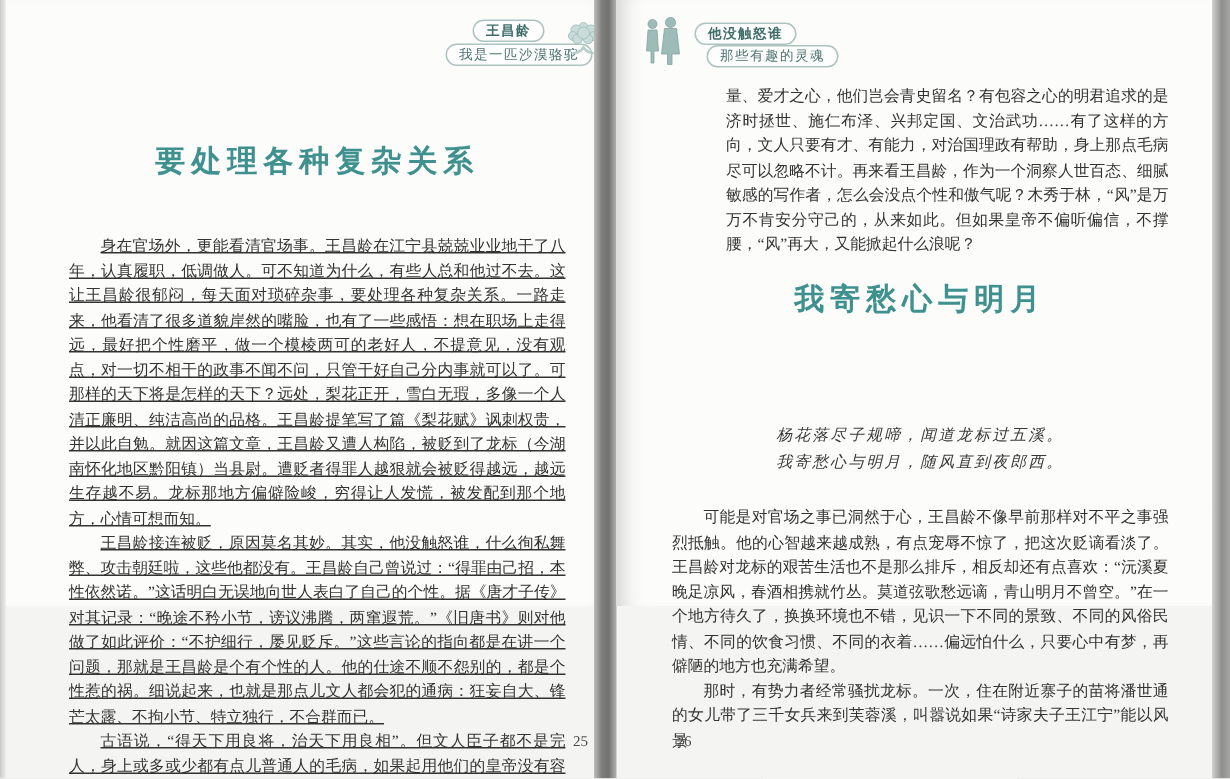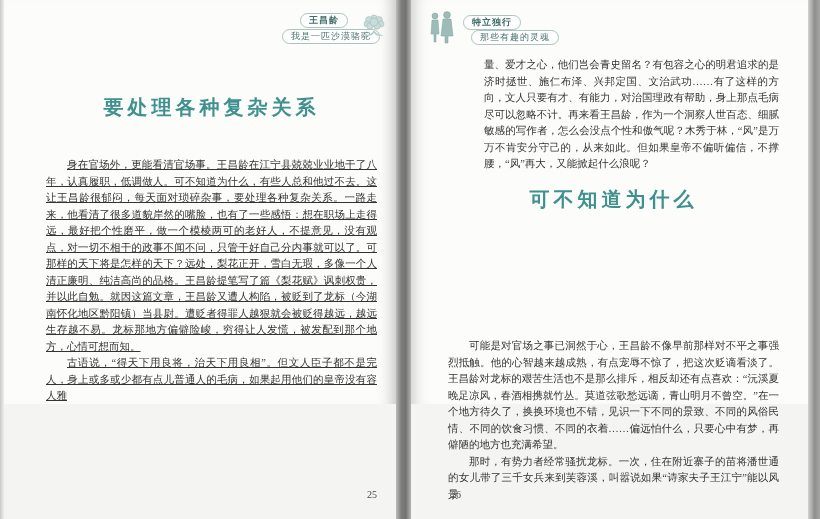--- a/index.html
+++ b/index.html
@@ -1,21 +1,21 @@
 <!DOCTYPE html>
 <html><head>
 <meta charset="utf-8">
 <style>
   html,body { margin:0; padding:0; background:#e9e9e7; }
   .spread {
     position:relative; width:820px; height:519px; overflow:hidden;
     background:#f4f4f2;
     font-family:"Liberation Serif","DejaVu Serif",serif;
   }
-  .page { position:absolute; top:0; height:404px; background:#fcfcfb; }
+  .page { position:absolute; top:0; height:404px; background:#fcfcfb;padding-left:15px; }
   .page-left  { left:4px;  width:392px; box-shadow: inset -16px 0 16px -14px rgba(0,0,0,0.28); }
   .page-right { left:411px; width:397px; box-shadow: inset 16px 0 16px -14px rgba(0,0,0,0.22); }
   .gutter {
     position:absolute; left:396px; top:0; width:15px; height:519px;
     background:linear-gradient(90deg,#bdbdbc,#7d7d7c 35%,#737372 65%,#b3b3b1);
   }
   .edge-right {
     position:absolute; left:808px; top:0; width:12px; height:519px;
     background:linear-gradient(90deg,#d2d2d0,#8e8e8c 55%,#a6a6a4);
   }
@@ -91,20 +91,21 @@
           </g>
           <path d="M14 19 C12 23 8 24 4 24 C8 26 12 25 14 22 C16 25 20 26 24 24 C20 24 16 23 14 19 Z" fill="#b7cfcb"></path>
         </svg>
       </span>
     </div>
 
     <h2 class="section-title st-left">要处理各种复杂关系</h2>
 
     <div class="text-block tb-left">
       <p>身在官场外，更能看清官场事。王昌龄在江宁县兢兢业业地干了八年，认真履职，低调做人。可不知道为什么，有些人总和他过不去。这让王昌龄很郁闷，每天面对琐碎杂事，要处理各种复杂关系。一路走来，他看清了很多道貌岸然的嘴脸，也有了一些感悟：想在职场上走得远，最好把个性磨平，做一个模棱两可的老好人，不提意见，没有观点，对一切不相干的政事不闻不问，只管干好自己分内事就可以了。可那样的天下将是怎样的天下？远处，梨花正开，雪白无瑕，多像一个人清正廉明、纯洁高尚的品格。王昌龄提笔写了篇《梨花赋》讽刺权贵，并以此自勉。就因这篇文章，王昌龄又遭人构陷，被贬到了龙标（今湖南怀化地区黔阳镇）当县尉。遭贬者得罪人越狠就会被贬得越远，越远生存越不易。龙标那地方偏僻险峻，穷得让人发慌，被发配到那个地方，心情可想而知。</p>
+      <p>王昌龄接连被贬，原因莫名其妙。其实，他没触怒谁，什么徇私舞弊、攻击朝廷啦，这些他都没有。王昌龄自己曾说过：“得罪由己招，本性依然诺。”这话明白无误地向世人表白了自己的个性。据《唐才子传》对其记录：“晚途不矜小节，谤议沸腾，两窜遐荒。”《旧唐书》则对他做了如此评价：“不护细行，屡见贬斥。”这些言论的指向都是在讲一个问题，那就是王昌龄是个有个性的人。他的仕途不顺不怨别的，都是个性惹的祸。细说起来，也就是那点儿文人都会犯的通病：狂妄自大、锋芒太露、不拘小节、特立独行，不合群而已。</p>
       <p>古语说，“得天下用良将，治天下用良相”。但文人臣子都不是完人，身上或多或少都有点儿普通人的毛病，如果起用他们的皇帝没有容人雅</p>
     </div>
 
     <div class="page-num pn-left">25</div>
   </div>
 
   <div class="gutter"></div>
 
   <div class="page page-right">
 
@@ -112,31 +113,35 @@
       <span class="hr-fig">
         <svg width="30" height="36" viewBox="0 0 30 36">
           <g fill="#9dbcb8" stroke="#7da29d" stroke-width="0.5">
             <circle cx="8" cy="6" r="3"></circle>
             <path d="M5 10 L11 10 L12 24 L9 24 L9 32 L7 32 L7 24 L4 24 Z"></path>
             <circle cx="20" cy="5" r="3.4"></circle>
             <path d="M16 9 L24 9 L26 26 L21 26 L21 33 L18 33 L18 26 L14 26 Z"></path>
           </g>
         </svg>
       </span>
-      <span class="pill pill-strong hr-pill1">特立独行</span>
+      <span class="pill pill-strong hr-pill1">他没触怒谁</span>
       <span class="pill hr-pill2">那些有趣的灵魂</span>
     </div>
 
     <div class="text-block rp1">
       <p class="noindent">量、爱才之心，他们岂会青史留名？有包容之心的明君追求的是济时拯世、施仁布泽、兴邦定国、文治武功……有了这样的方向，文人只要有才、有能力，对治国理政有帮助，身上那点毛病尽可以忽略不计。再来看王昌龄，作为一个洞察人世百态、细腻敏感的写作者，怎么会没点个性和傲气呢？木秀于林，“风”是万万不肯安分守己的，从来如此。但如果皇帝不偏听偏信，不撑腰，“风”再大，又能掀起什么浪呢？</p>
     </div>
 
-    <h2 class="section-title st-right">可不知道为什么</h2>
+    <h2 class="section-title st-right">我寄愁心与明月</h2>
 
 
+    <div class="poem">
+      <div>杨花落尽子规啼，闻道龙标过五溪。</div>
+      <div>我寄愁心与明月，随风直到夜郎西。</div>
+    </div>
 
     <div class="text-block rp3">
       <p>可能是对官场之事已洞然于心，王昌龄不像早前那样对不平之事强烈抵触。他的心智越来越成熟，有点宠辱不惊了，把这次贬谪看淡了。王昌龄对龙标的艰苦生活也不是那么排斥，相反却还有点喜欢：“沅溪夏晚足凉风，春酒相携就竹丛。莫道弦歌愁远谪，青山明月不曾空。”在一个地方待久了，换换环境也不错，见识一下不同的景致、不同的风俗民情、不同的饮食习惯、不同的衣着……偏远怕什么，只要心中有梦，再僻陋的地方也充满希望。</p>
       <p>那时，有势力者经常骚扰龙标。一次，住在附近寨子的苗将潘世通的女儿带了三千女兵来到芙蓉溪，叫嚣说如果“诗家夫子王江宁”能以风景</p>
     </div>
 
     <div class="page-num pn-right">26</div>
   </div>
 
   <div class="edge-right"></div>

